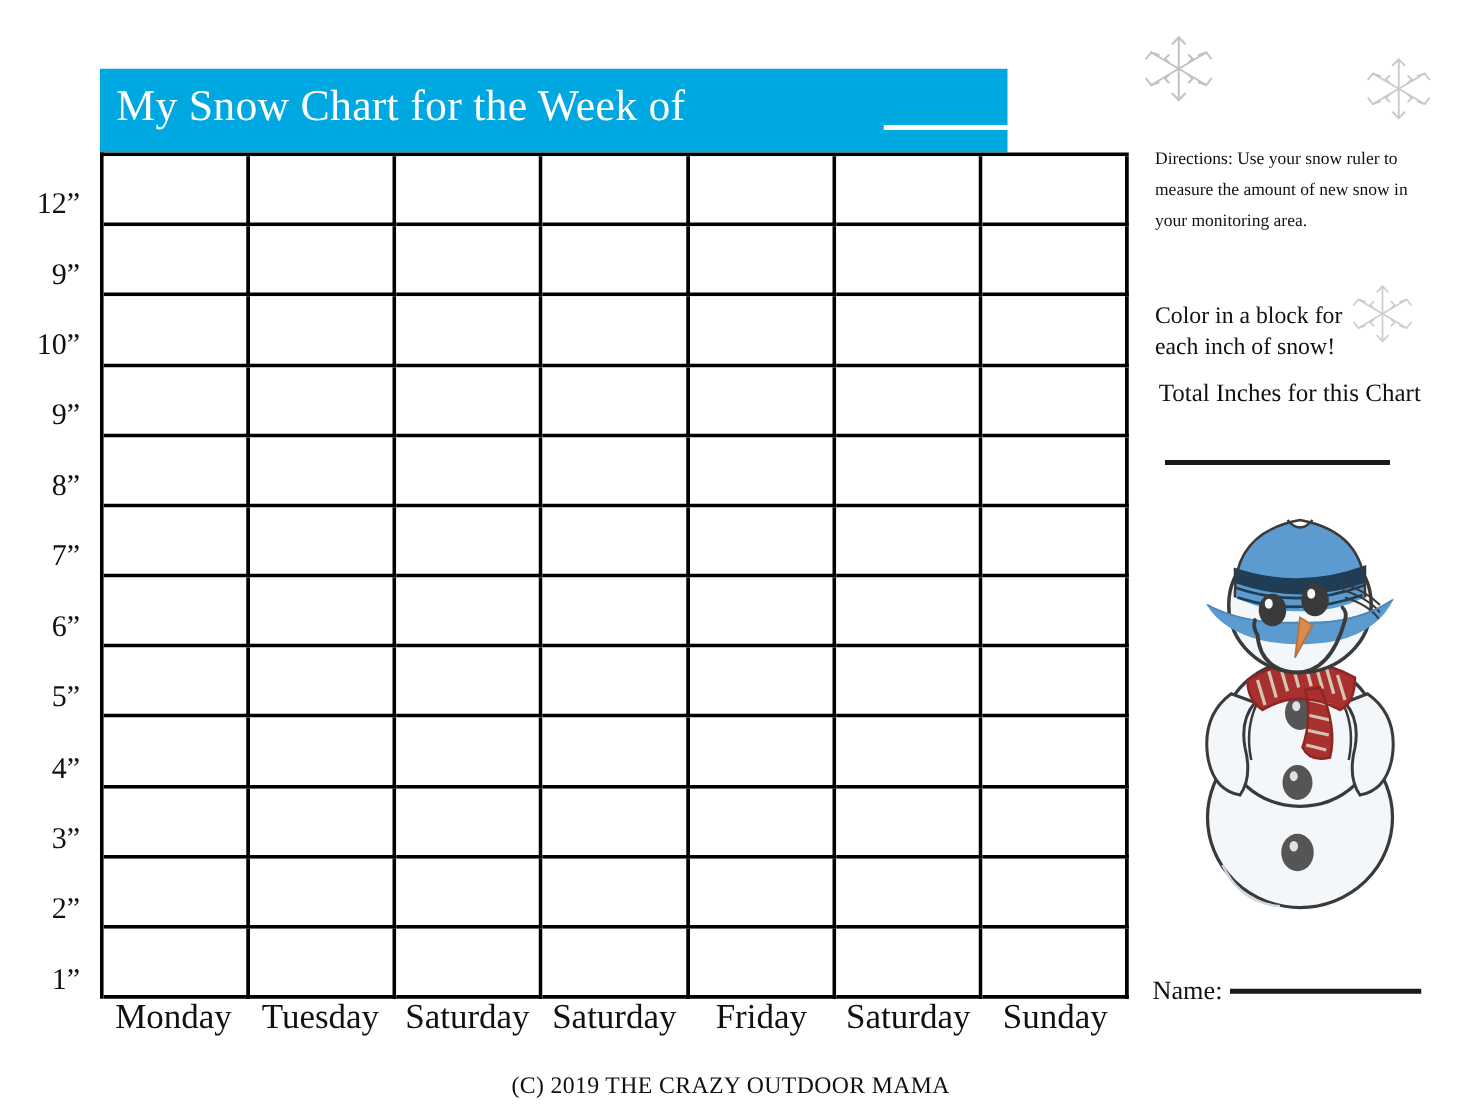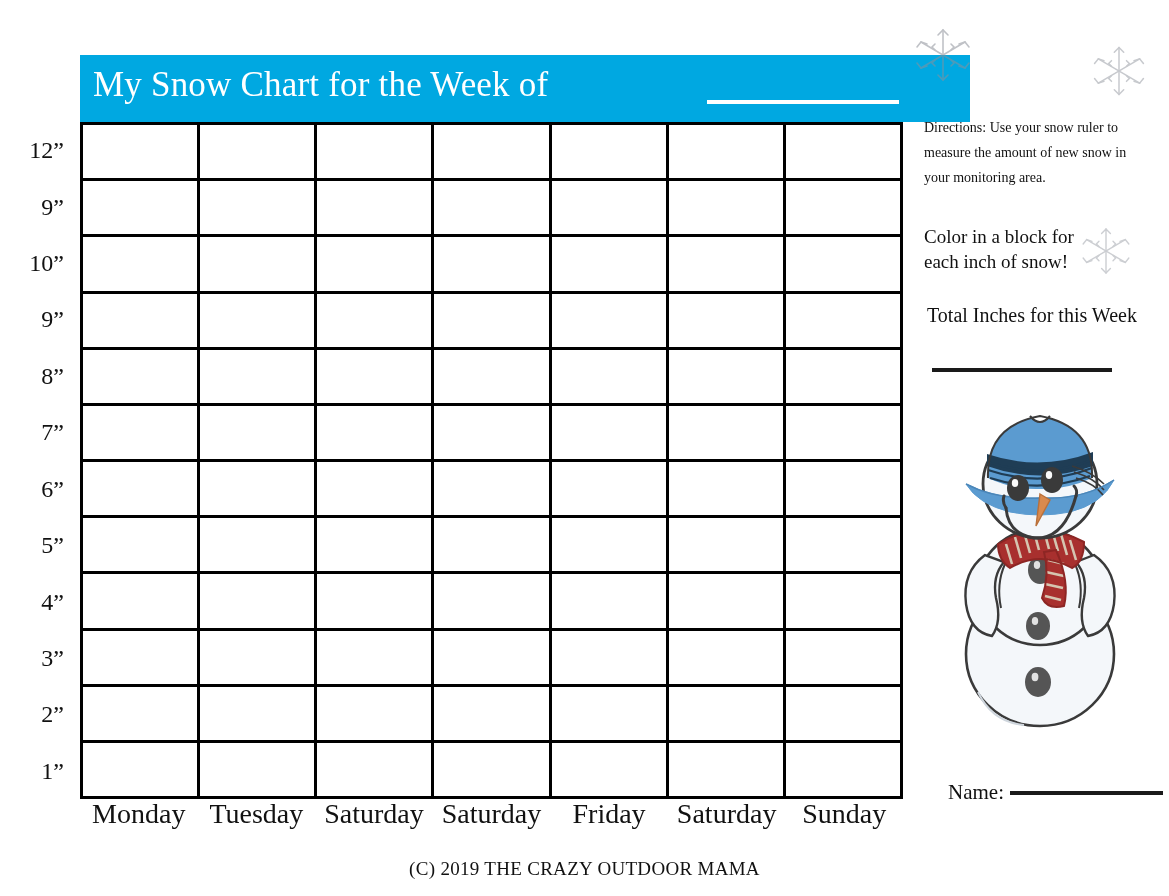--- a/index.html
+++ b/index.html
@@ -22,21 +22,21 @@
     left: 80px;
     top: 55px;
     width: 823px;
     height: 744px;
   }
 
   #chart-title-bar {
     position: absolute;
     left: 0;
     top: 0;
-    width: 890px;
+    width: 726px;
     height: 67px;
     background: #00a8e1;
     box-sizing: border-box;
   }
   #chart-title-text {
     position: absolute;
     left: 13px;
     top: 8px;
     font-size: 35px;
     line-height: 44px;
@@ -72,21 +72,21 @@
     border-right: 3px solid #000000;
     border-bottom: 3px solid #000000;
     box-sizing: border-box;
     background: #ffffff;
   }
 
   
   #y-axis {
     position: absolute;
     left: -78px;
-    top: 67px;
+    top: 80px;
     width: 70px;
     height: 677px;
     display: flex;
     flex-direction: column;
   }
   .y-tick {
     flex: 1 1 0;
     display: flex;
     align-items: center;
     justify-content: flex-end;
@@ -129,21 +129,21 @@
     left: 2px;
     top: 5px;
     width: 228px;
     font-size: 14px;
     line-height: 25px;
     color: #111111;
   }
   #color-block-text {
     position: absolute;
     left: 2px;
-    top: 114px;
+    top: 130px;
     width: 160px;
     font-size: 19px;
     line-height: 25px;
     color: #111111;
   }
   #total-inches-label {
     position: absolute;
     left: 5px;
     top: 193px;
     font-size: 20px;
@@ -155,21 +155,21 @@
     position: absolute;
     left: 10px;
     top: 258px;
     width: 180px;
     height: 4px;
     background: #1a1a1a;
   }
 
   #name-row {
     position: absolute;
-    left: 26px;
+    left: 0;
     top: 672px;
     display: flex;
     align-items: baseline;
   }
   #name-label {
     font-size: 21px;
     line-height: 1;
     color: #111111;
   }
   #name-blank {
@@ -330,21 +330,21 @@
     <div class="x-tick">Saturday</div>
     <div class="x-tick">Friday</div>
     <div class="x-tick">Saturday</div>
     <div class="x-tick">Sunday</div>
   </div>
 </div>
 
 <div id="side-panel">
   <div id="directions-text">Directions: Use your snow ruler to measure the amount of new snow in your monitoring area.</div>
   <div id="color-block-text">Color in a block for each inch of snow!</div>
-  <div id="total-inches-label">Total Inches for this Week</div>
+  <div id="total-inches-label">Total Inches for this Chart</div>
   <div id="total-inches-line"></div>
 
   <div id="name-row">
     <span id="name-label">Name:</span>
     <span id="name-blank"></span>
   </div>
 </div>
 
 <svg class="snowflake" id="snowflake-top-left-deco" width="66" height="66" viewBox="0 0 66 66">
   <g stroke="#8c9099" stroke-width="1.6" fill="none" stroke-linecap="round">

